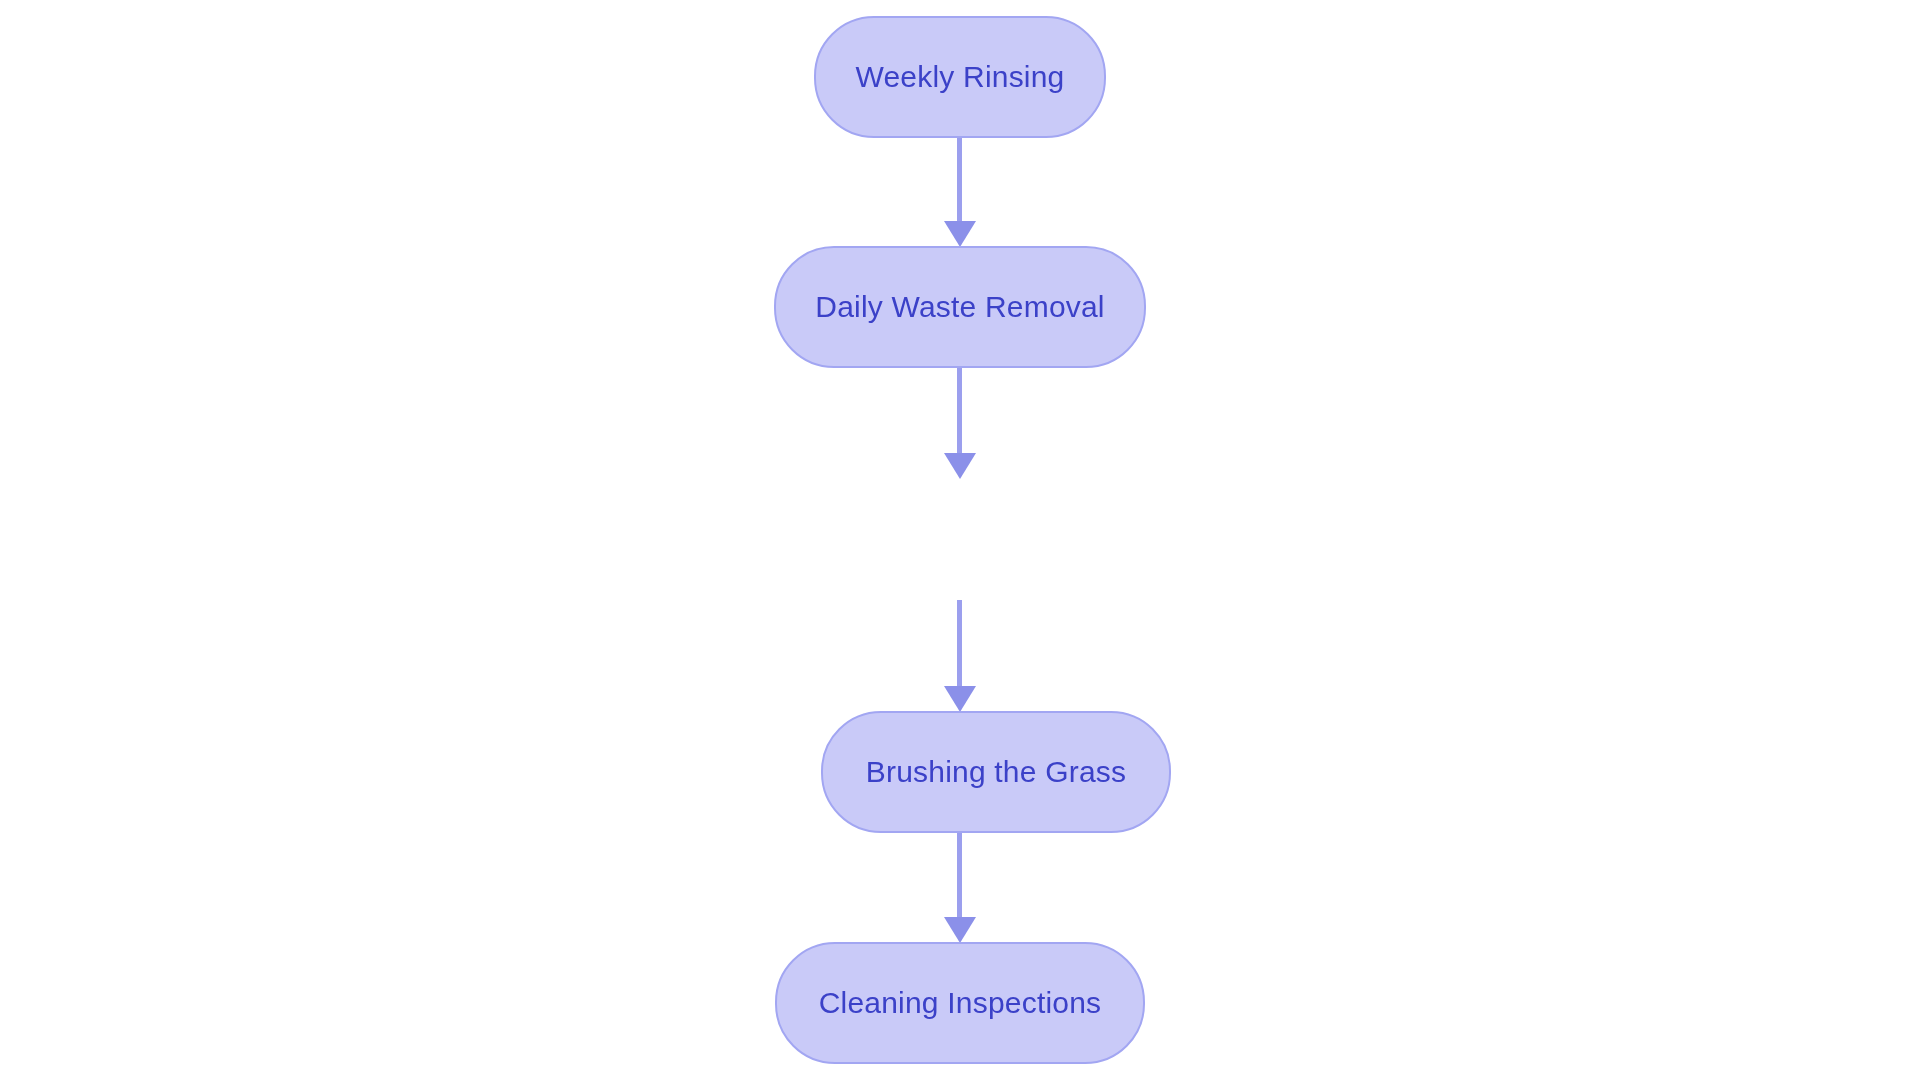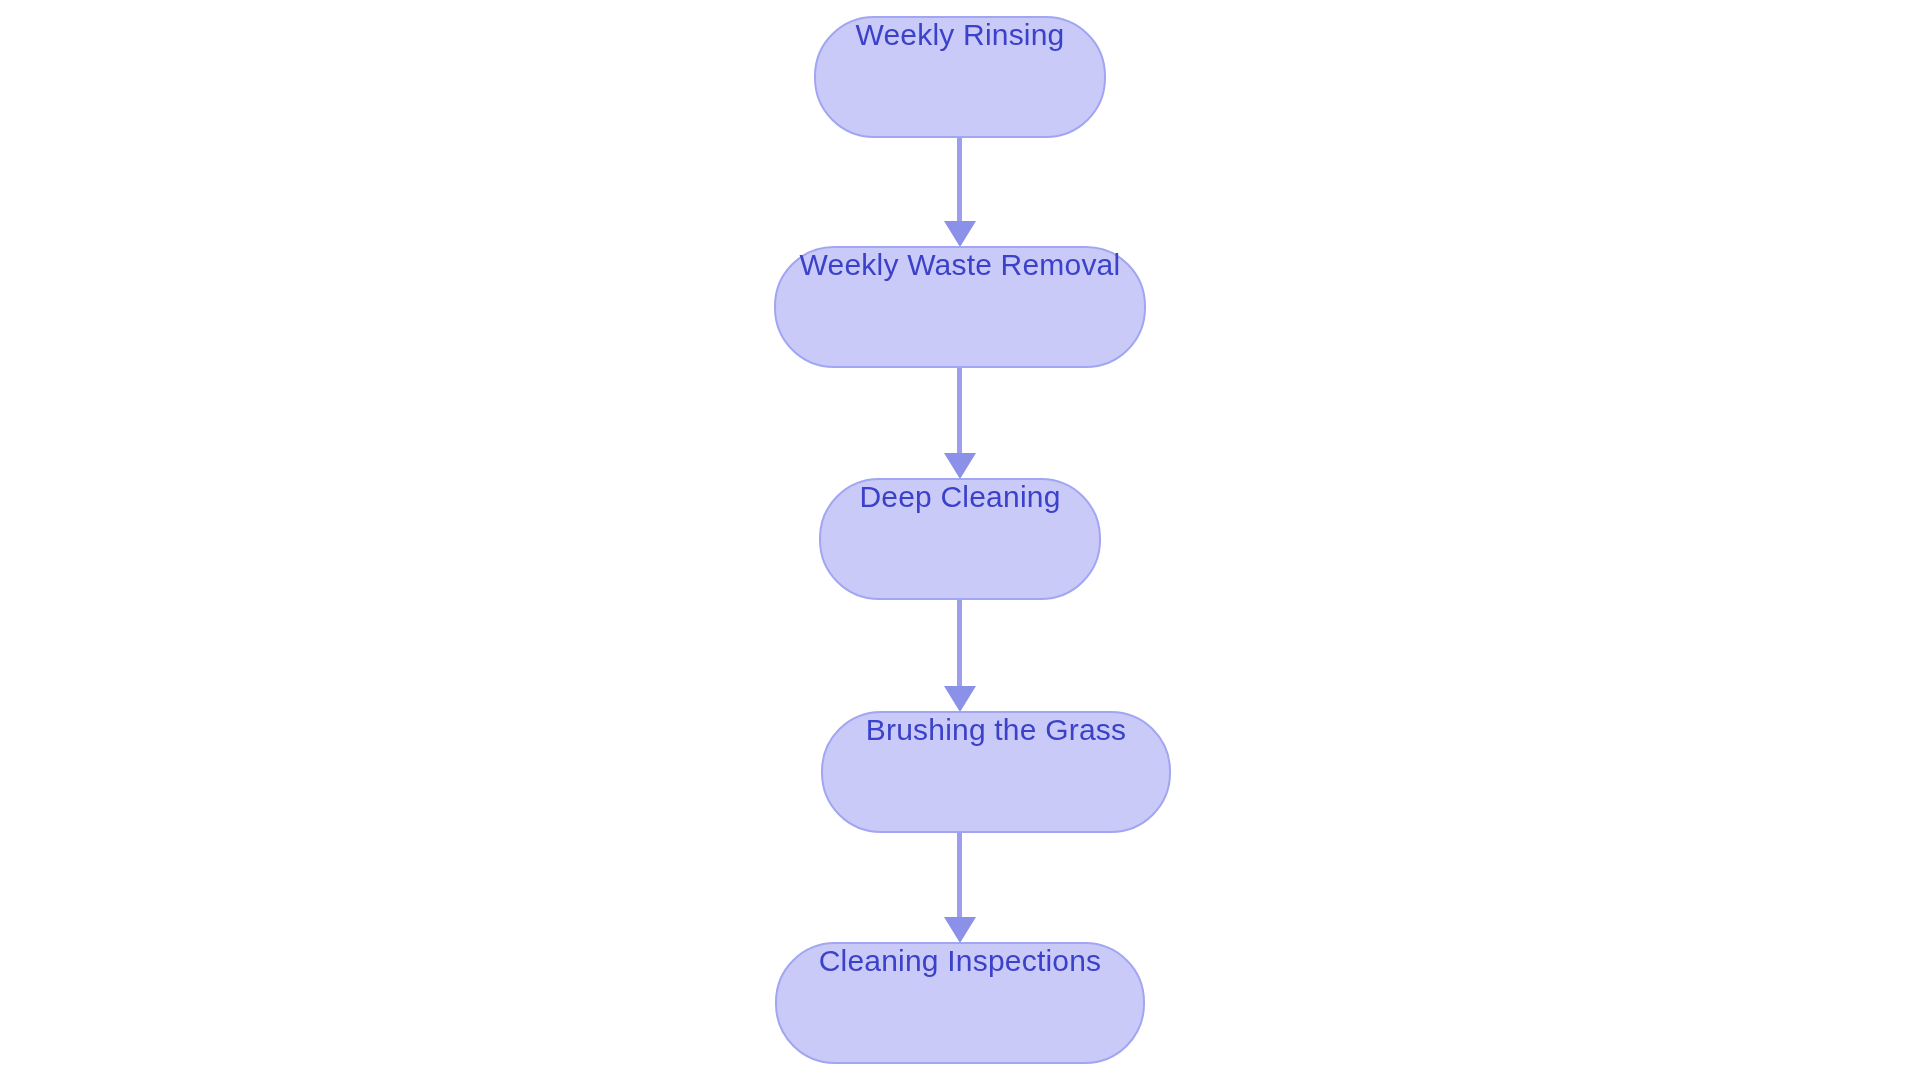--- a/index.html
+++ b/index.html
@@ -16,21 +16,21 @@
     overflow: hidden;
   }
   .node {
     position: absolute;
     box-sizing: border-box;
     height: 122px;
     background: var(--node-fill, #c9caf8);
     border: 2px solid var(--node-border, #a2a6f2);
     border-radius: 60px;
     display: flex;
-    align-items: flex-start;
+    align-items: center;
     justify-content: center;
   }
   .node-label {
     color: var(--node-text, #3b41c8);
     font-size: 30px;
     font-weight: 500;
     letter-spacing: 0.2px;
     white-space: nowrap;
   }
   .n0 { left: 814px; top: 16px;  width: 292px; }
@@ -72,31 +72,28 @@
   <div class="node n0">
     <span class="node-label">Weekly Rinsing</span>
   </div>
 
   <div class="edge">
     <div class="edge-shaft s0"></div>
     <div class="edge-head h0"></div>
   </div>
 
   <div class="node n1">
-    <span class="node-label">Weekly Waste Removal</span>
+    <span class="node-label">Daily Waste Removal</span>
   </div>
 
   <div class="edge">
     <div class="edge-shaft s1"></div>
     <div class="edge-head h1"></div>
   </div>
 
-  <div class="node n2">
-    <span class="node-label">Deep Cleaning</span>
-  </div>
 
   <div class="edge">
     <div class="edge-shaft s2"></div>
     <div class="edge-head h2"></div>
   </div>
 
   <div class="node n3">
     <span class="node-label">Brushing the Grass</span>
   </div>
 

